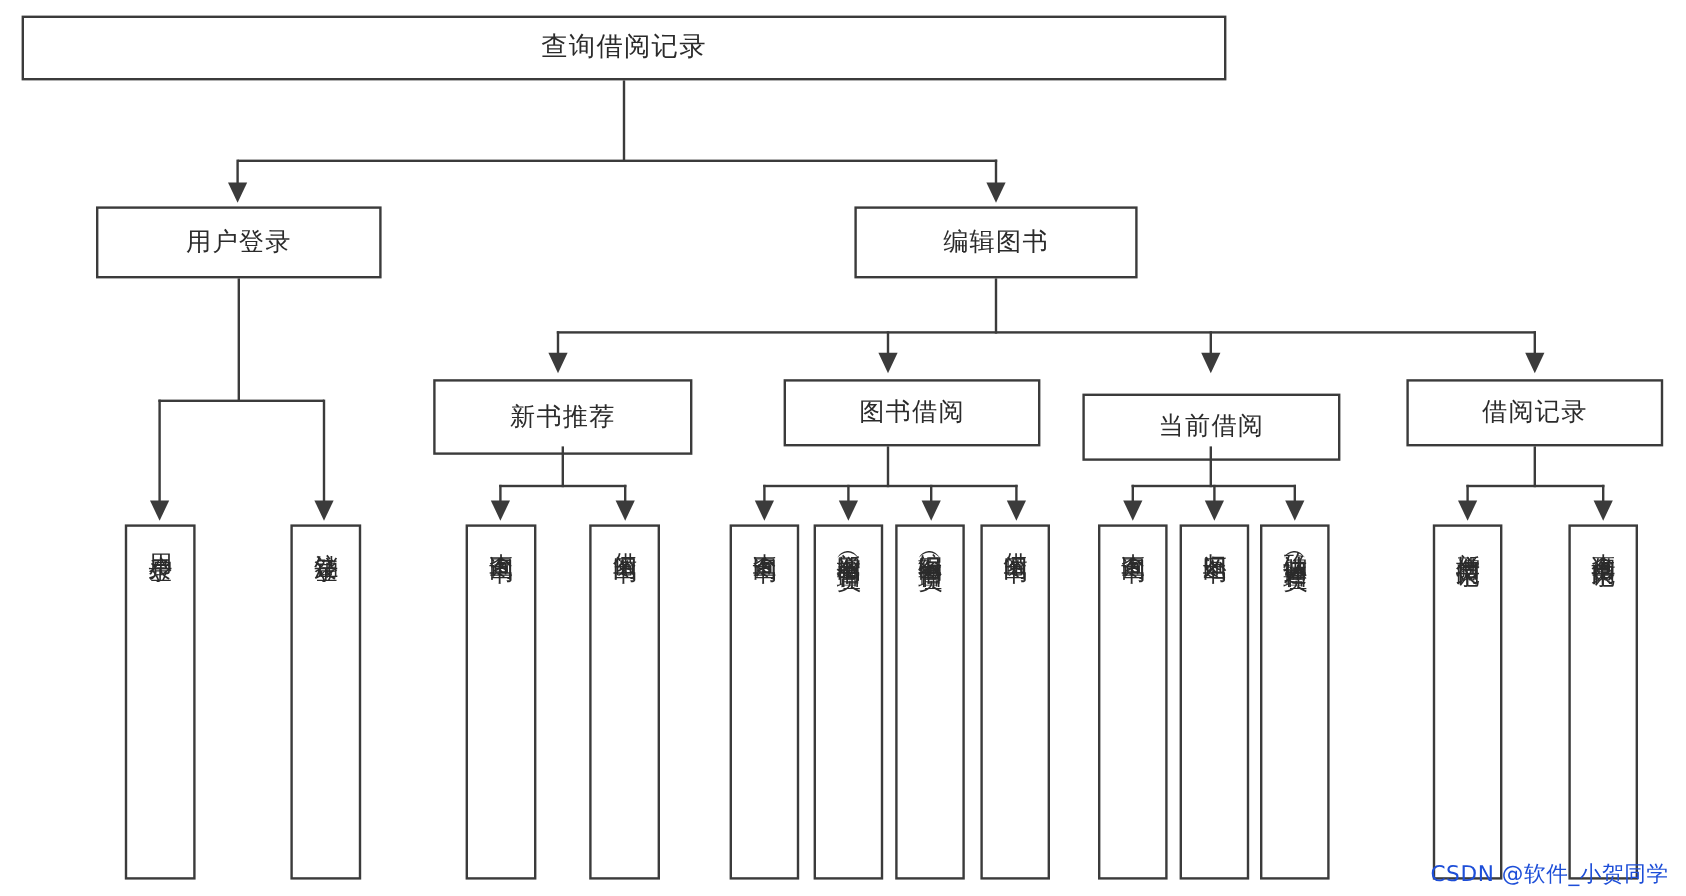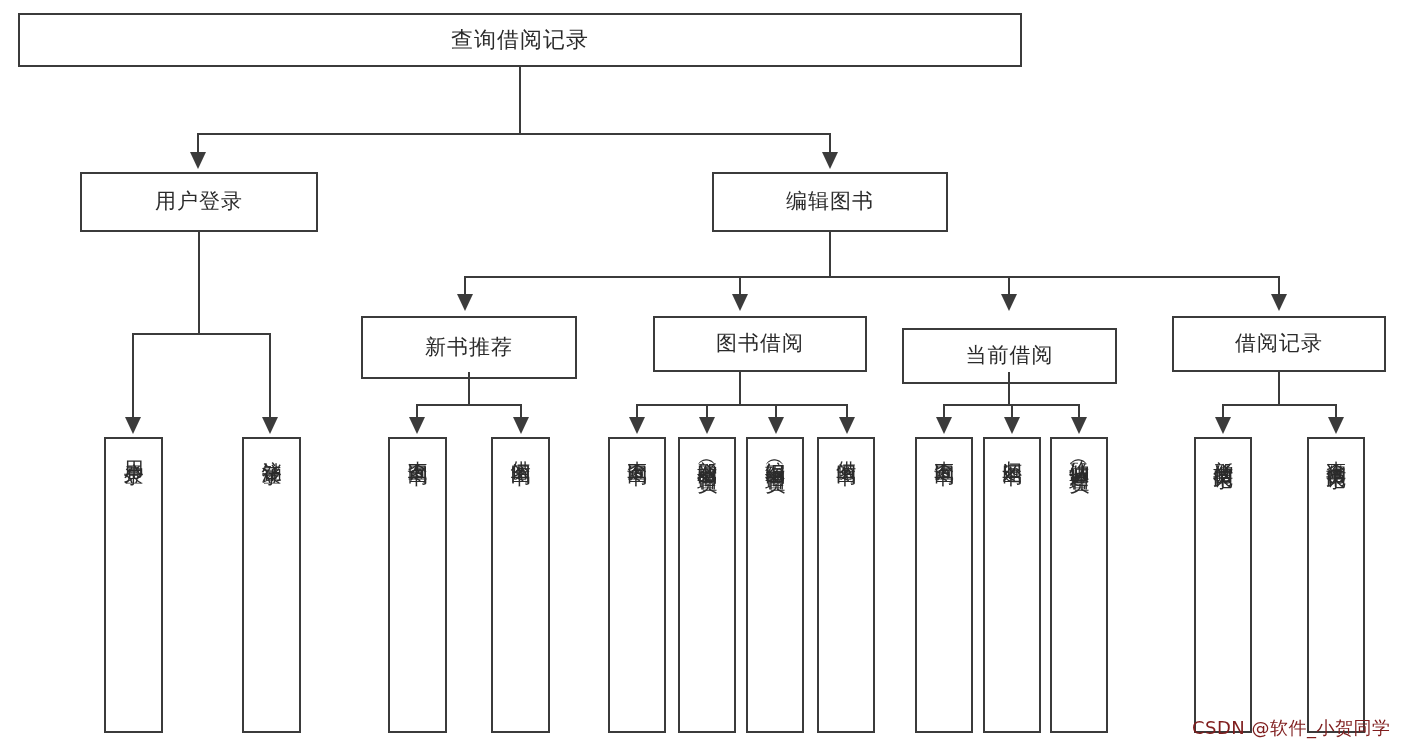--- a/index.html
+++ b/index.html
@@ -66,21 +66,21 @@
     position: absolute;
     width: 0;
     height: 0;
     border-left: 8px solid transparent;
     border-right: 8px solid transparent;
     border-top: 17px solid #3b3b3b;
   }
   
   #watermark {
     position: absolute;
-    color: #7f1d1d;
+    color: #1d4ed8;
     font-size: 18px;
     white-space: nowrap;
     letter-spacing: 0.5px;
   }
 </style>
 </head>
 <body>
 
 <div id="canvas">
 

